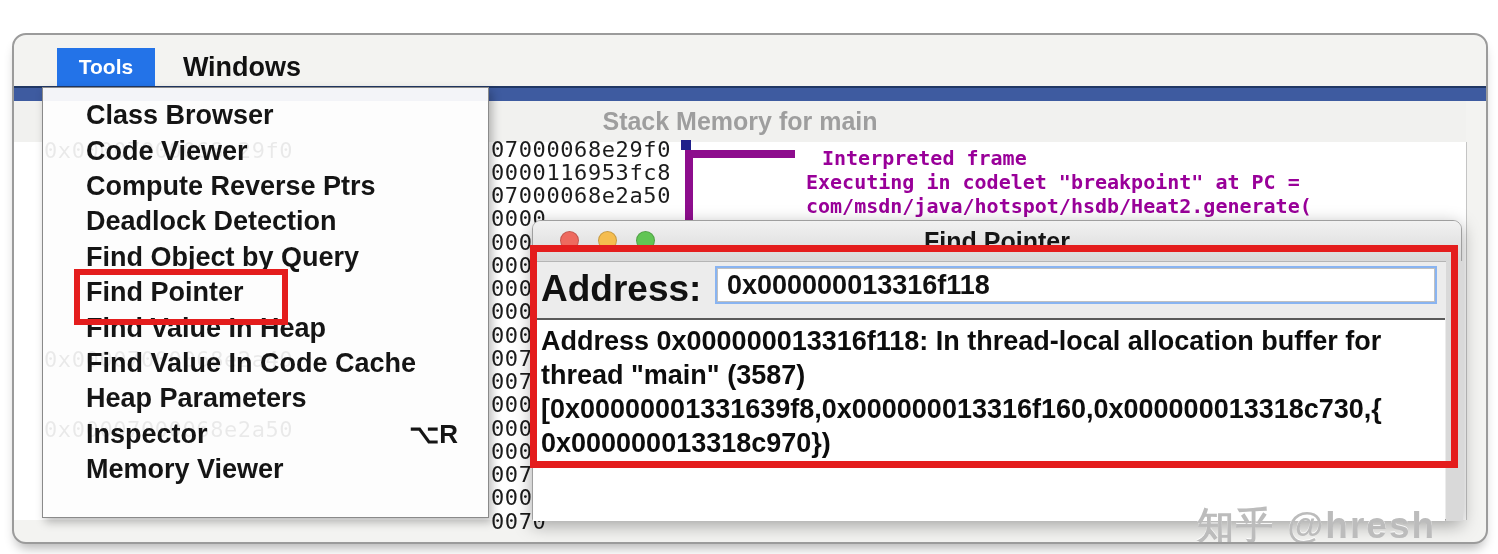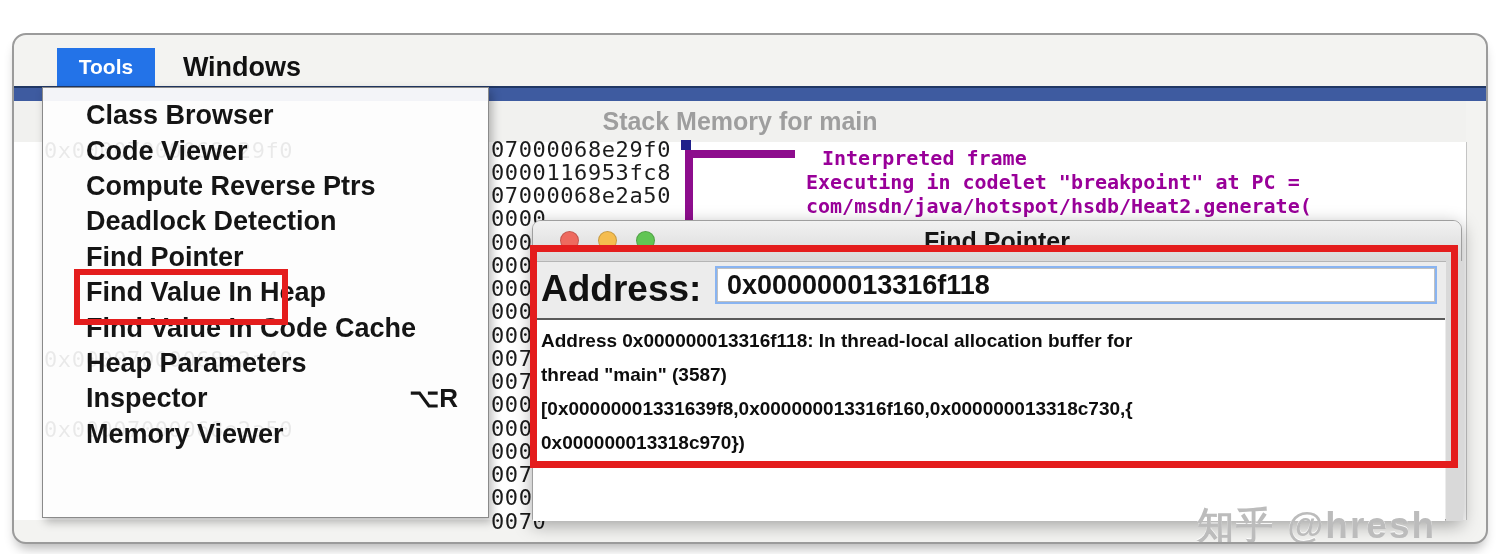--- a/index.html
+++ b/index.html
@@ -48,21 +48,21 @@
                 display:flex;align-items:center;justify-content:center;}
   .dlg-title{font-size:25px;font-weight:700;color:#161616;}
   .light{top:10px;width:19px;height:19px;border-radius:50%;border:1px solid rgba(0,0,0,.18);box-sizing:border-box;}
   .addr-label{left:8px;top:47px;font-size:37px;font-weight:700;color:#111;}
   .addr-input{left:182px;top:45px;width:722px;height:38px;border:2px solid #89b4f1;
               box-shadow:inset 0 0 0 1px #c0c0c0;background:#fff;font-size:27px;font-weight:700;
               color:#111;padding:0 0 0 10px;font-family:"Liberation Sans",sans-serif;box-sizing:border-box;}
   .dlg-sep{left:0;top:97px;width:912px;height:2px;background:#5a5a5a;}
   .result-panel{left:0;top:99px;width:912px;height:201px;background:#fff;}
   .gutter{left:913px;top:40px;width:17px;height:260px;background:#d9d9d9;}
-  .rline{left:8px;font-size:19px;font-weight:700;color:#0d0d0d;white-space:nowrap;line-height:34.6px;}
+  .rline{left:8px;font-size:27px;font-weight:700;color:#0d0d0d;white-space:nowrap;line-height:34.6px;}
   .dlg-red-box{left:516px;top:210px;width:914px;height:209px;border:7px solid #e41d1d;z-index:70;}
   .watermark{left:1183px;top:466px;font-size:37px;font-weight:700;color:#bcbcbc;z-index:80;
              letter-spacing:2px;text-shadow:0 -1px 0 rgba(255,255,255,.85);white-space:nowrap;}
 </style>
 </head>
 <body>
 
 <div class="abs frame">
 
   <div class="abs tools-btn" style="background: rgb(35, 115, 232);">Tools</div>
@@ -107,20 +107,23 @@
     <div class="menu-item">
         <span>Code Viewer</span>
       </div>
     <div class="menu-item">
         <span>Compute Reverse Ptrs</span>
       </div>
     <div class="menu-item">
         <span>Deadlock Detection</span>
       </div>
     <div class="menu-item">
+        <span>Find Object by Query</span>
+      </div>
+    <div class="menu-item">
         <span>Find Pointer</span>
       </div>
     <div class="menu-item">
         <span>Find Value In Heap</span>
       </div>
     <div class="menu-item">
         <span>Find Value In Code Cache</span>
       </div>
     <div class="menu-item">
         <span>Heap Parameters</span>

